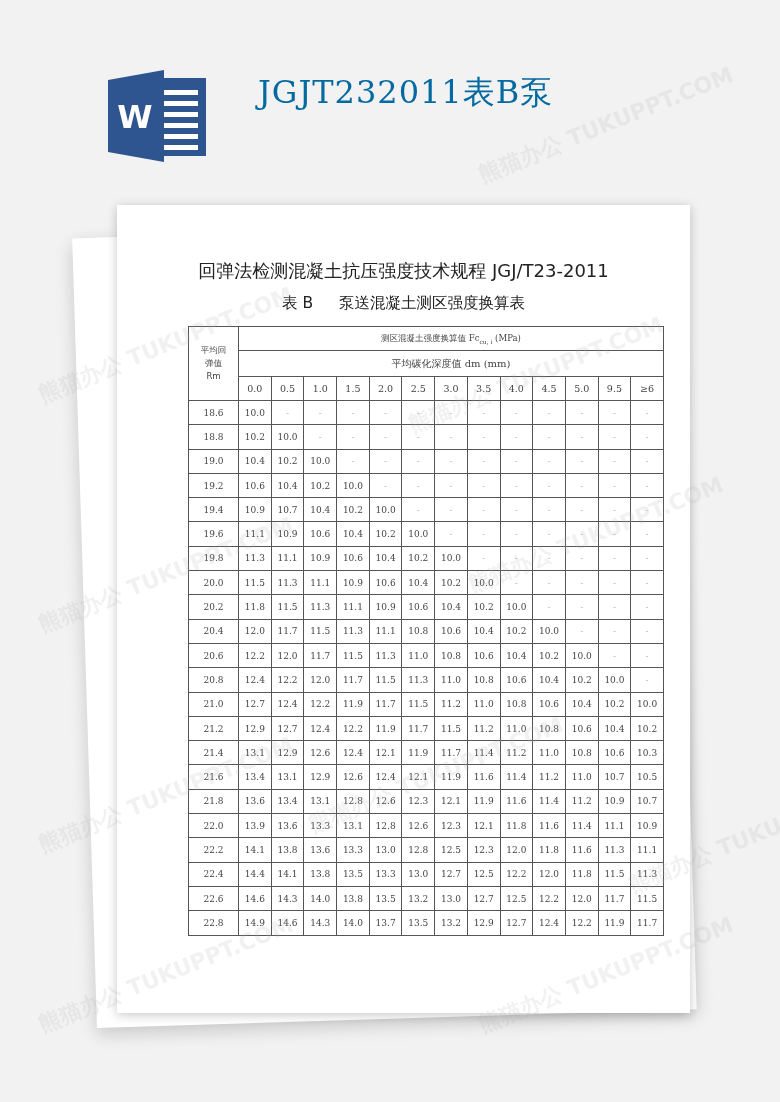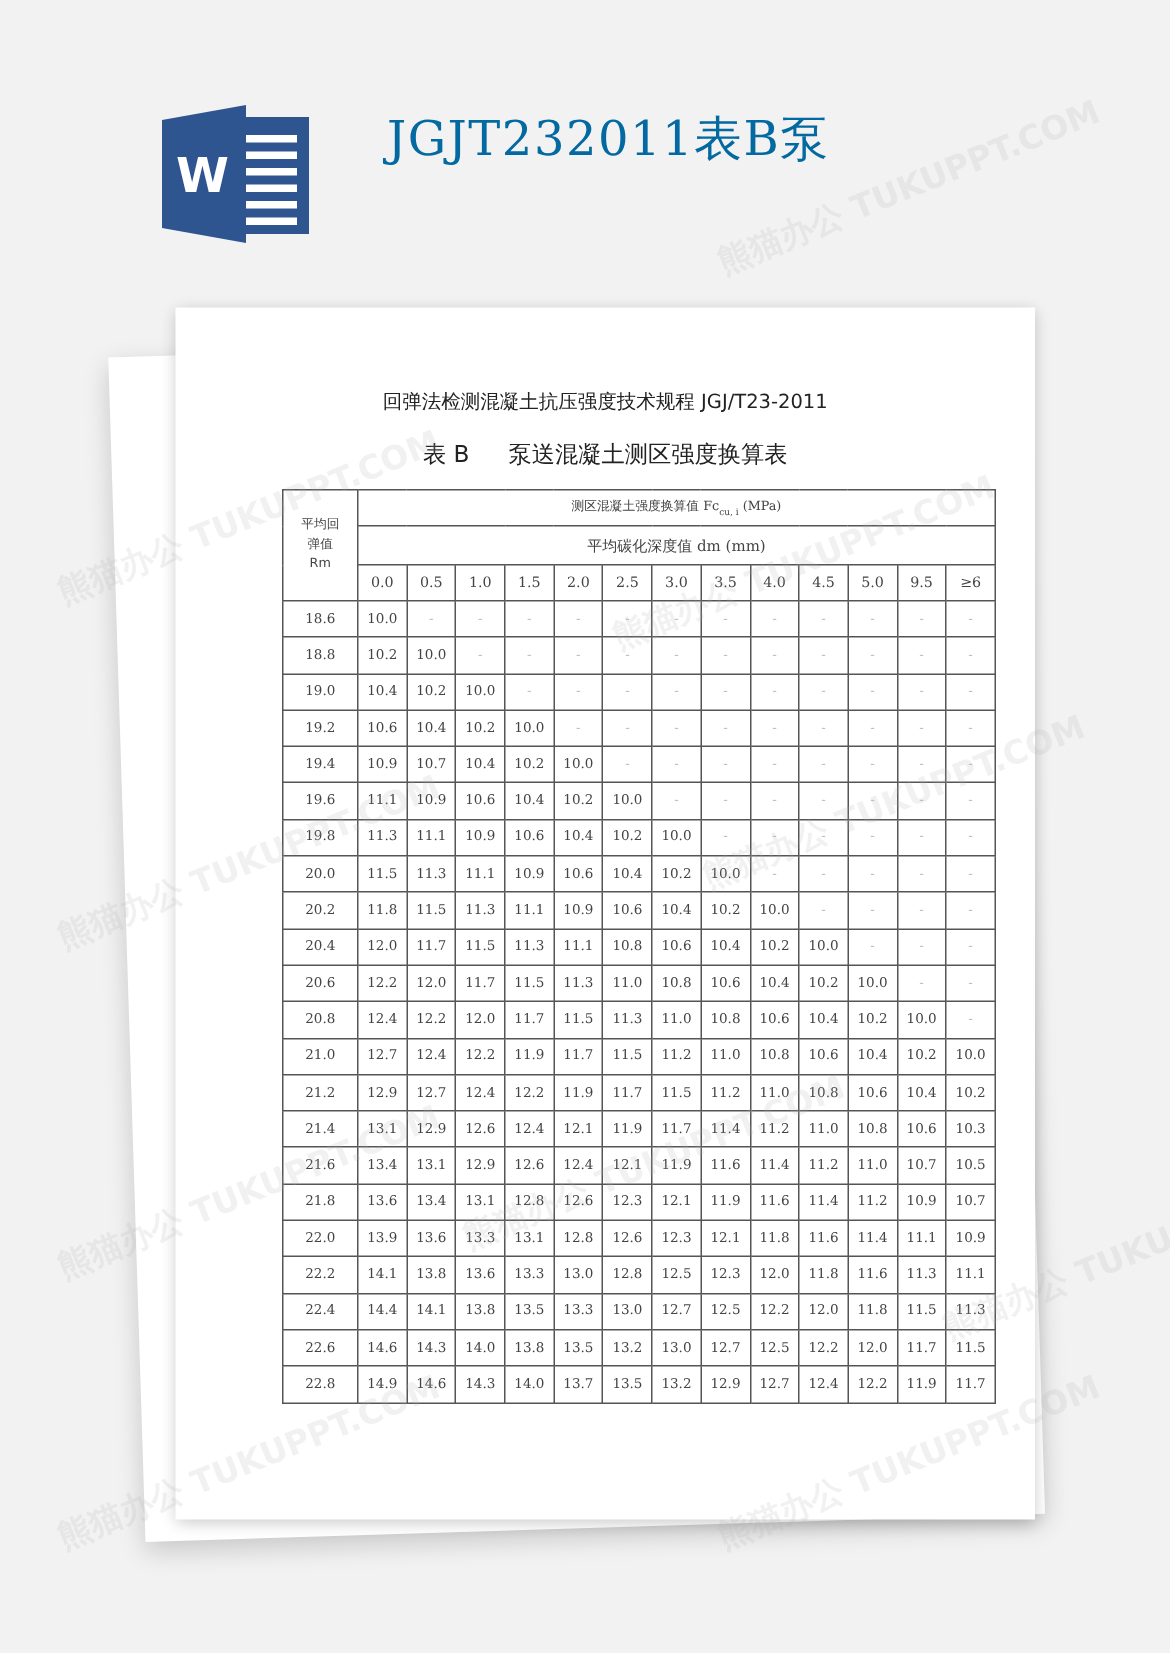--- a/index.html
+++ b/index.html
@@ -21,21 +21,21 @@
     box-shadow:0 6px 18px rgba(0,0,0,0.18);
   }
   .page {
     position:absolute; left:117px; top:205px; width:573px; height:808px;
     background:#fff; box-shadow:0 2px 10px rgba(0,0,0,0.22);
   }
   .doc-title {
     position:absolute; left:0; width:573px; text-align:center; color:#222;
     font-family:"DejaVu Sans", sans-serif; white-space:nowrap;
   }
-  .doc-title.t1 { top:54px; font-size:13px; }
+  .doc-title.t1 { top:54px; font-size:18px; }
   .doc-title.t2 { top:88px; font-size:15.5px; }
   .doc-title.t2 span.gap { display:inline-block; width:26px; }
   table.conv {
     position:absolute; left:71px; top:121px; width:475px;
     border-collapse:collapse; table-layout:fixed;
     font-family:"DejaVu Serif", serif; color:#444;
   }
   table.conv td {
     border:1px solid #555; text-align:center; padding:0;
     font-size:9px; height:23.3px;

